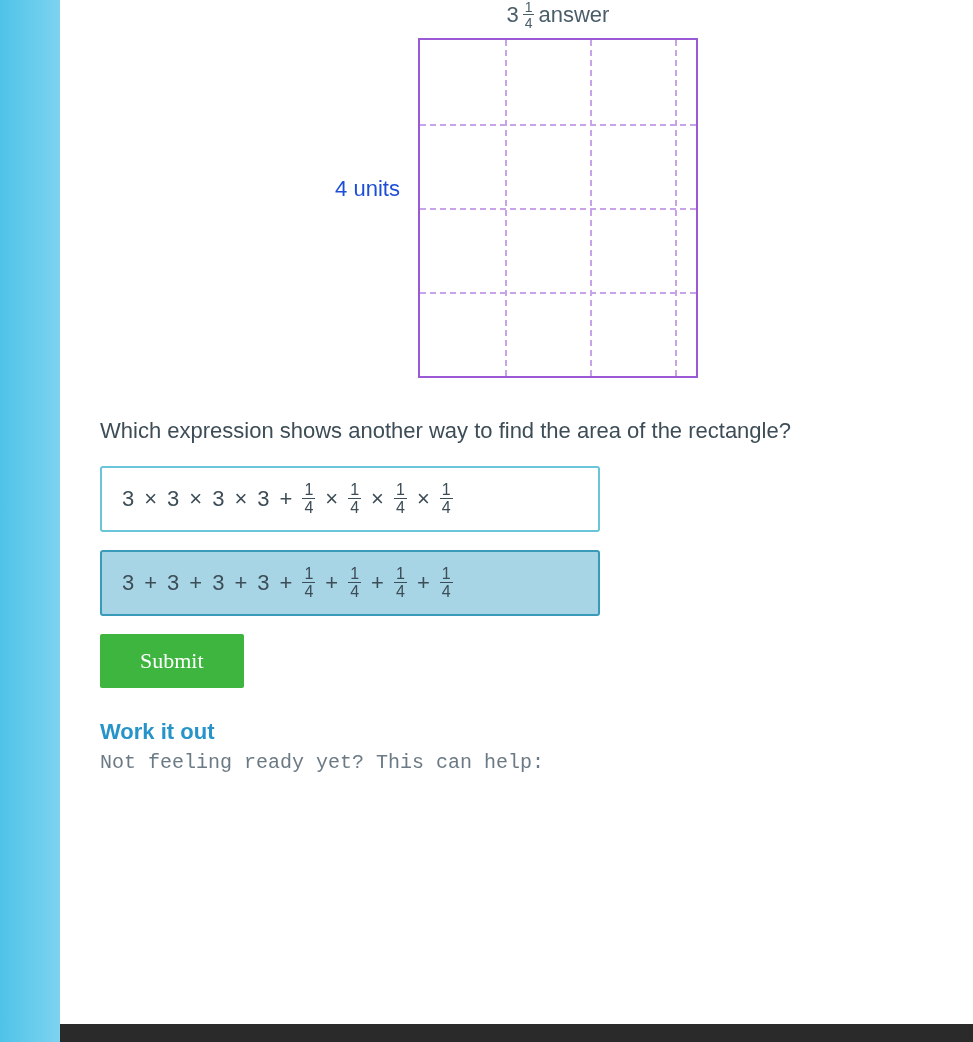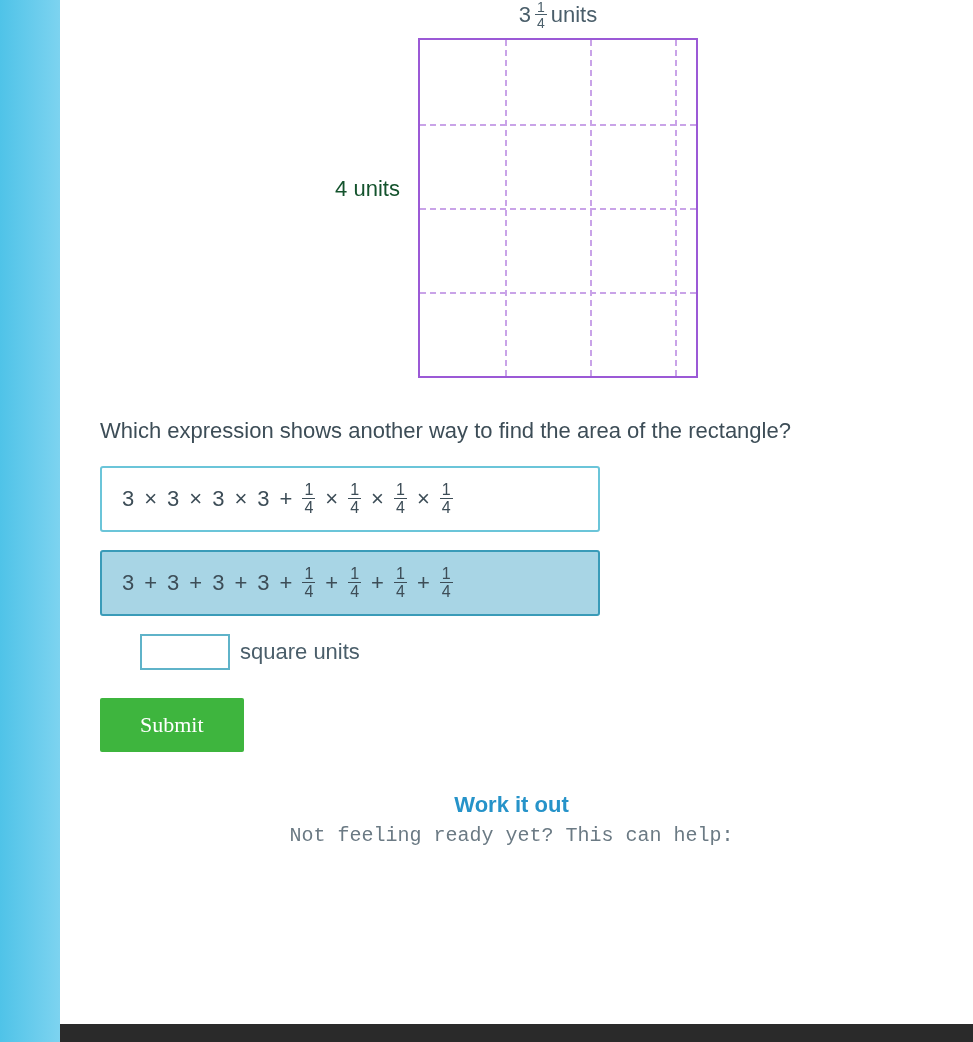--- a/index.html
+++ b/index.html
@@ -43,21 +43,21 @@
       display: inline-flex;
       flex-direction: column;
       align-items: center;
       font-size: 14px;
       line-height: 1;
       vertical-align: middle;
     }
     .mfrac .num { border-bottom: 1.5px solid currentColor; padding: 0 2px; }
     .mfrac .den { padding-top: 1px; }
     .side-label {
-      color: #14532d;
+      color: #1d4ed8;
       font-size: 22px;
       white-space: nowrap;
     }
 
     .rect-grid {
       width: 280px;
       height: 340px;
       border: 2px solid #9b59d6;
       position: relative;
       background: #fff;
@@ -128,21 +128,21 @@
       color: #fff;
       border: none;
       border-radius: 2px;
       padding: 14px 40px;
       font-size: 22px;
       cursor: pointer;
       margin-bottom: 30px;
       font-family: Liberation Serif, serif;
     }
 
-    .help-area { text-align: center; margin-top: 10px; padding-right: 10px; }
+    .help-area { text-align: left; margin-top: 1px; padding-right: 10px; }
     .work-link {
       color: #2693c9;
       font-size: 22px;
       font-weight: 600;
       cursor: pointer;
       display: inline-block;
       margin-bottom: 6px;
     }
     .help-text { color: #6b7a84; font-size: 20px; font-family: Liberation Mono, monospace; }
 
@@ -162,21 +162,21 @@
 
   <div class="diagram-wrap">
     <div class="side-label">4 units</div>
     <div class="diagram-col">
       <div class="top-label">
         <span>3</span>
           <span class="mfrac">
             <span class="num">1</span>
             <span class="den">4</span>
           </span>
-        <span>units</span>
+        <span>answer</span>
       </div>
       <div class="rect-grid">
         <div class="vline" style="left:30.77%"></div>
         <div class="vline" style="left:61.54%"></div>
         <div class="vline" style="left:92.31%"></div>
         <div class="hline" style="top:25%"></div>
         <div class="hline" style="top:50%"></div>
         <div class="hline" style="top:75%"></div>
       </div>
     </div>
@@ -238,24 +238,20 @@
         <span class="den">4</span>
       </span>
     <span class="op">+</span>
     <span class="mfrac">
         <span class="num">1</span>
         <span class="den">4</span>
       </span>
   </div>
 
 
-  <div class="answer-row">
-    <input class="answer-input" type="text" value="" style="">
-    <span class="unit-label">square units</span>
-  </div>
 
   <button class="submit-btn">Submit</button>
 
   <div class="help-area">
     <div class="work-link">Work it out</div>
     <div class="help-text">Not feeling ready yet? This can help:</div>
   </div>
 
   <div class="bottom-bar"></div>
 </div>

